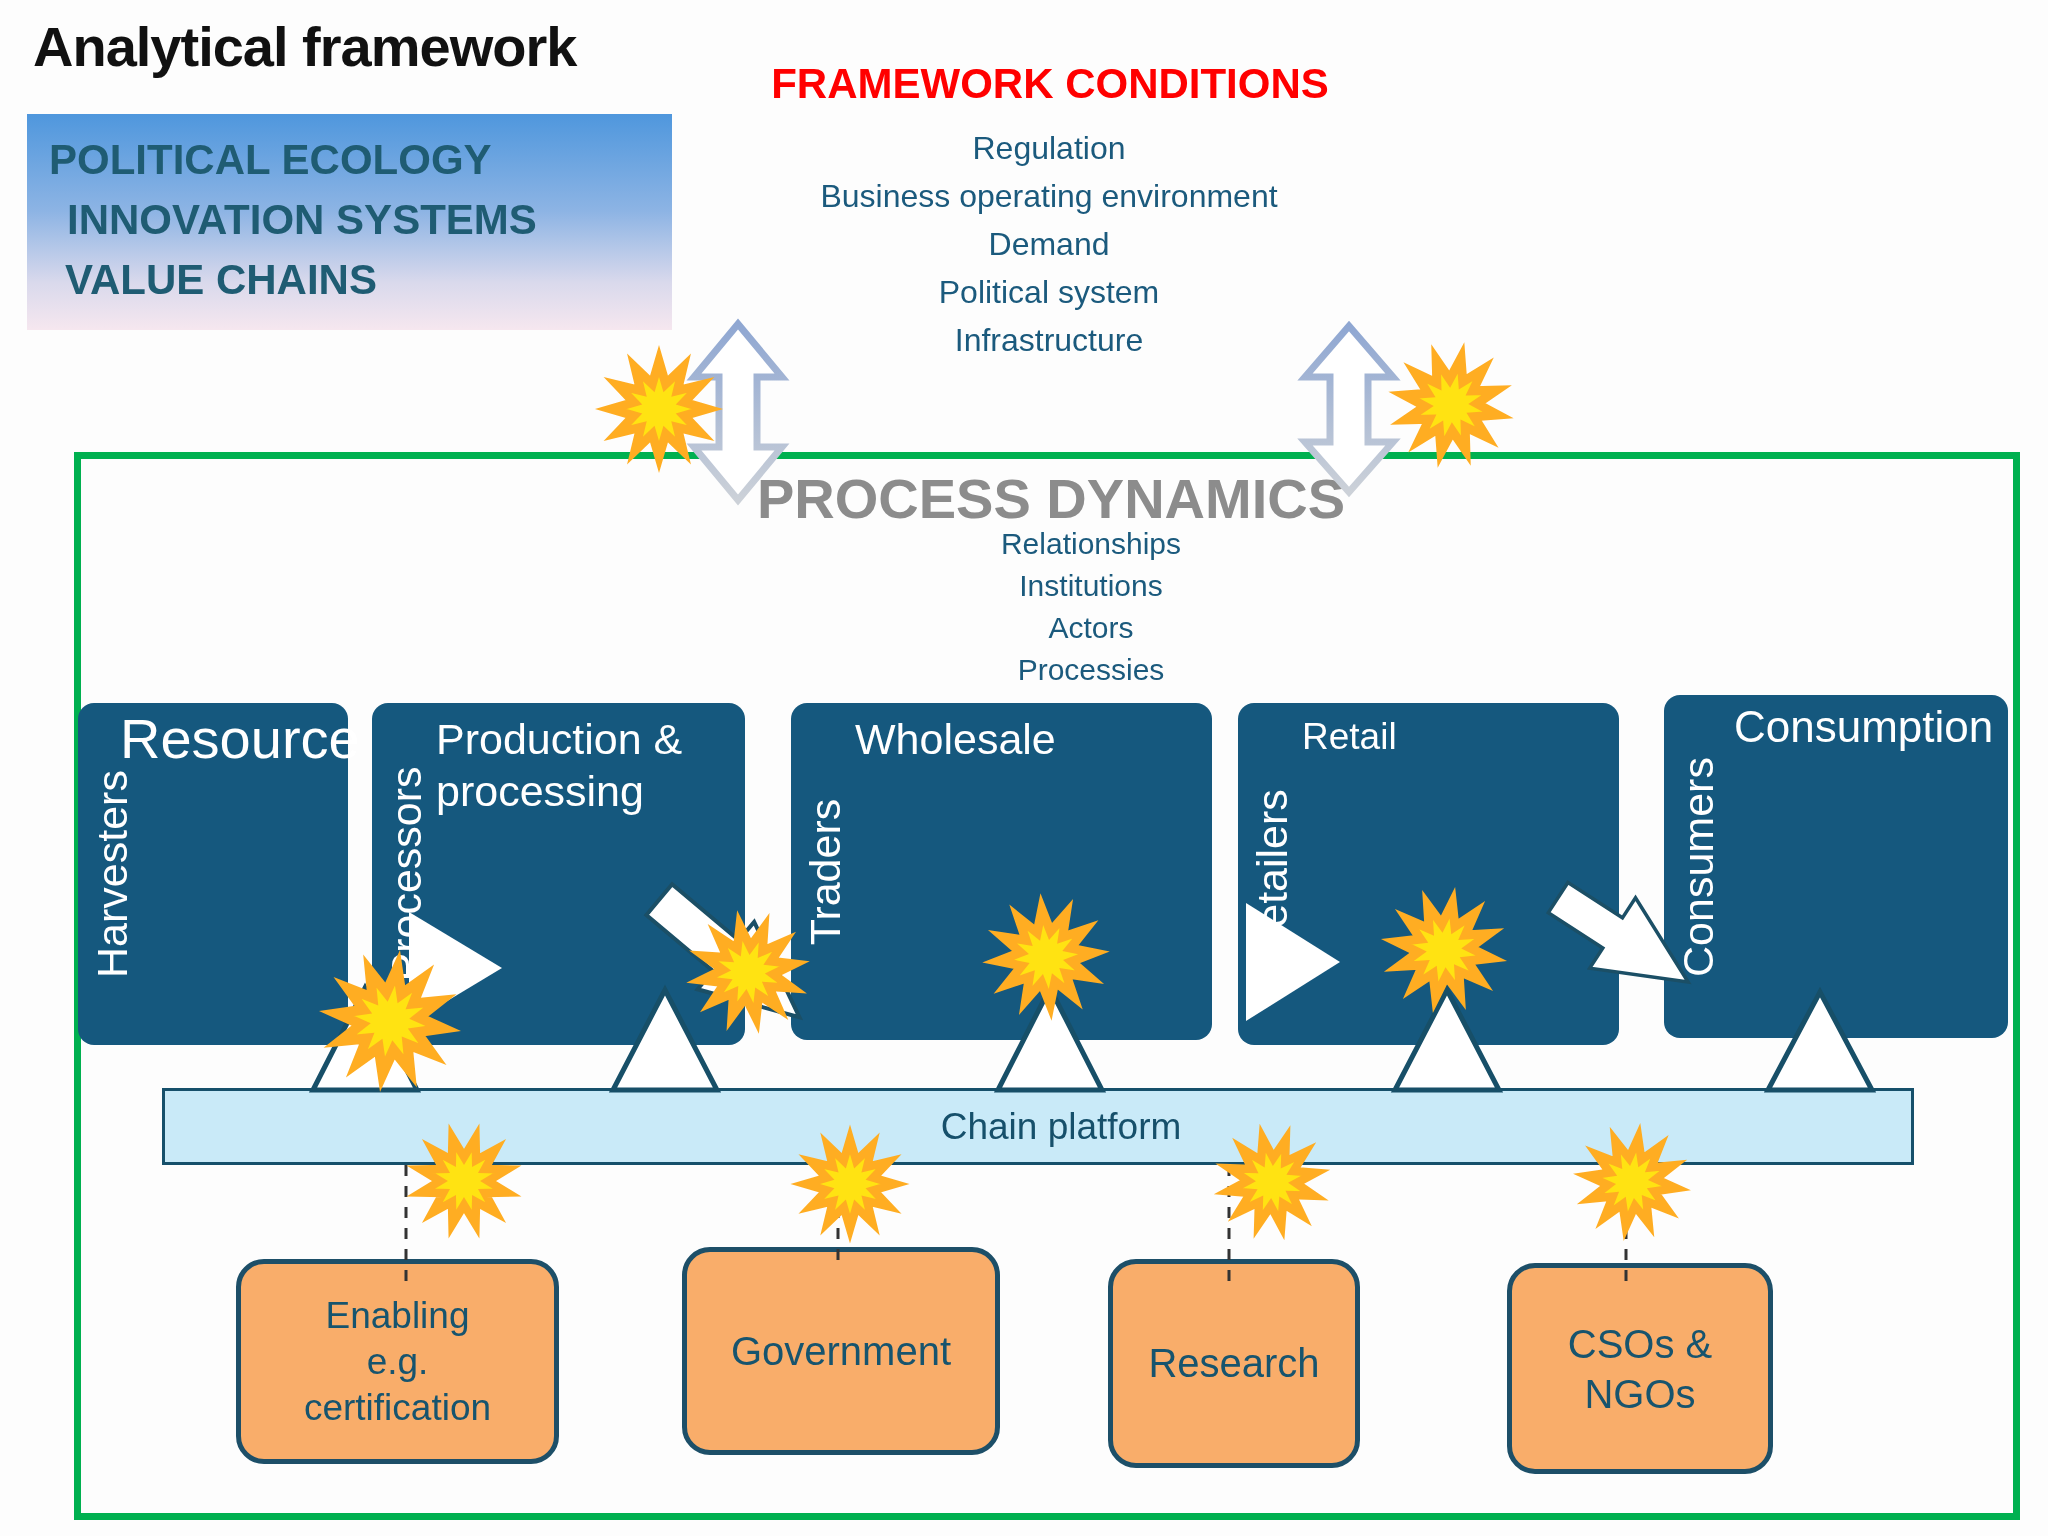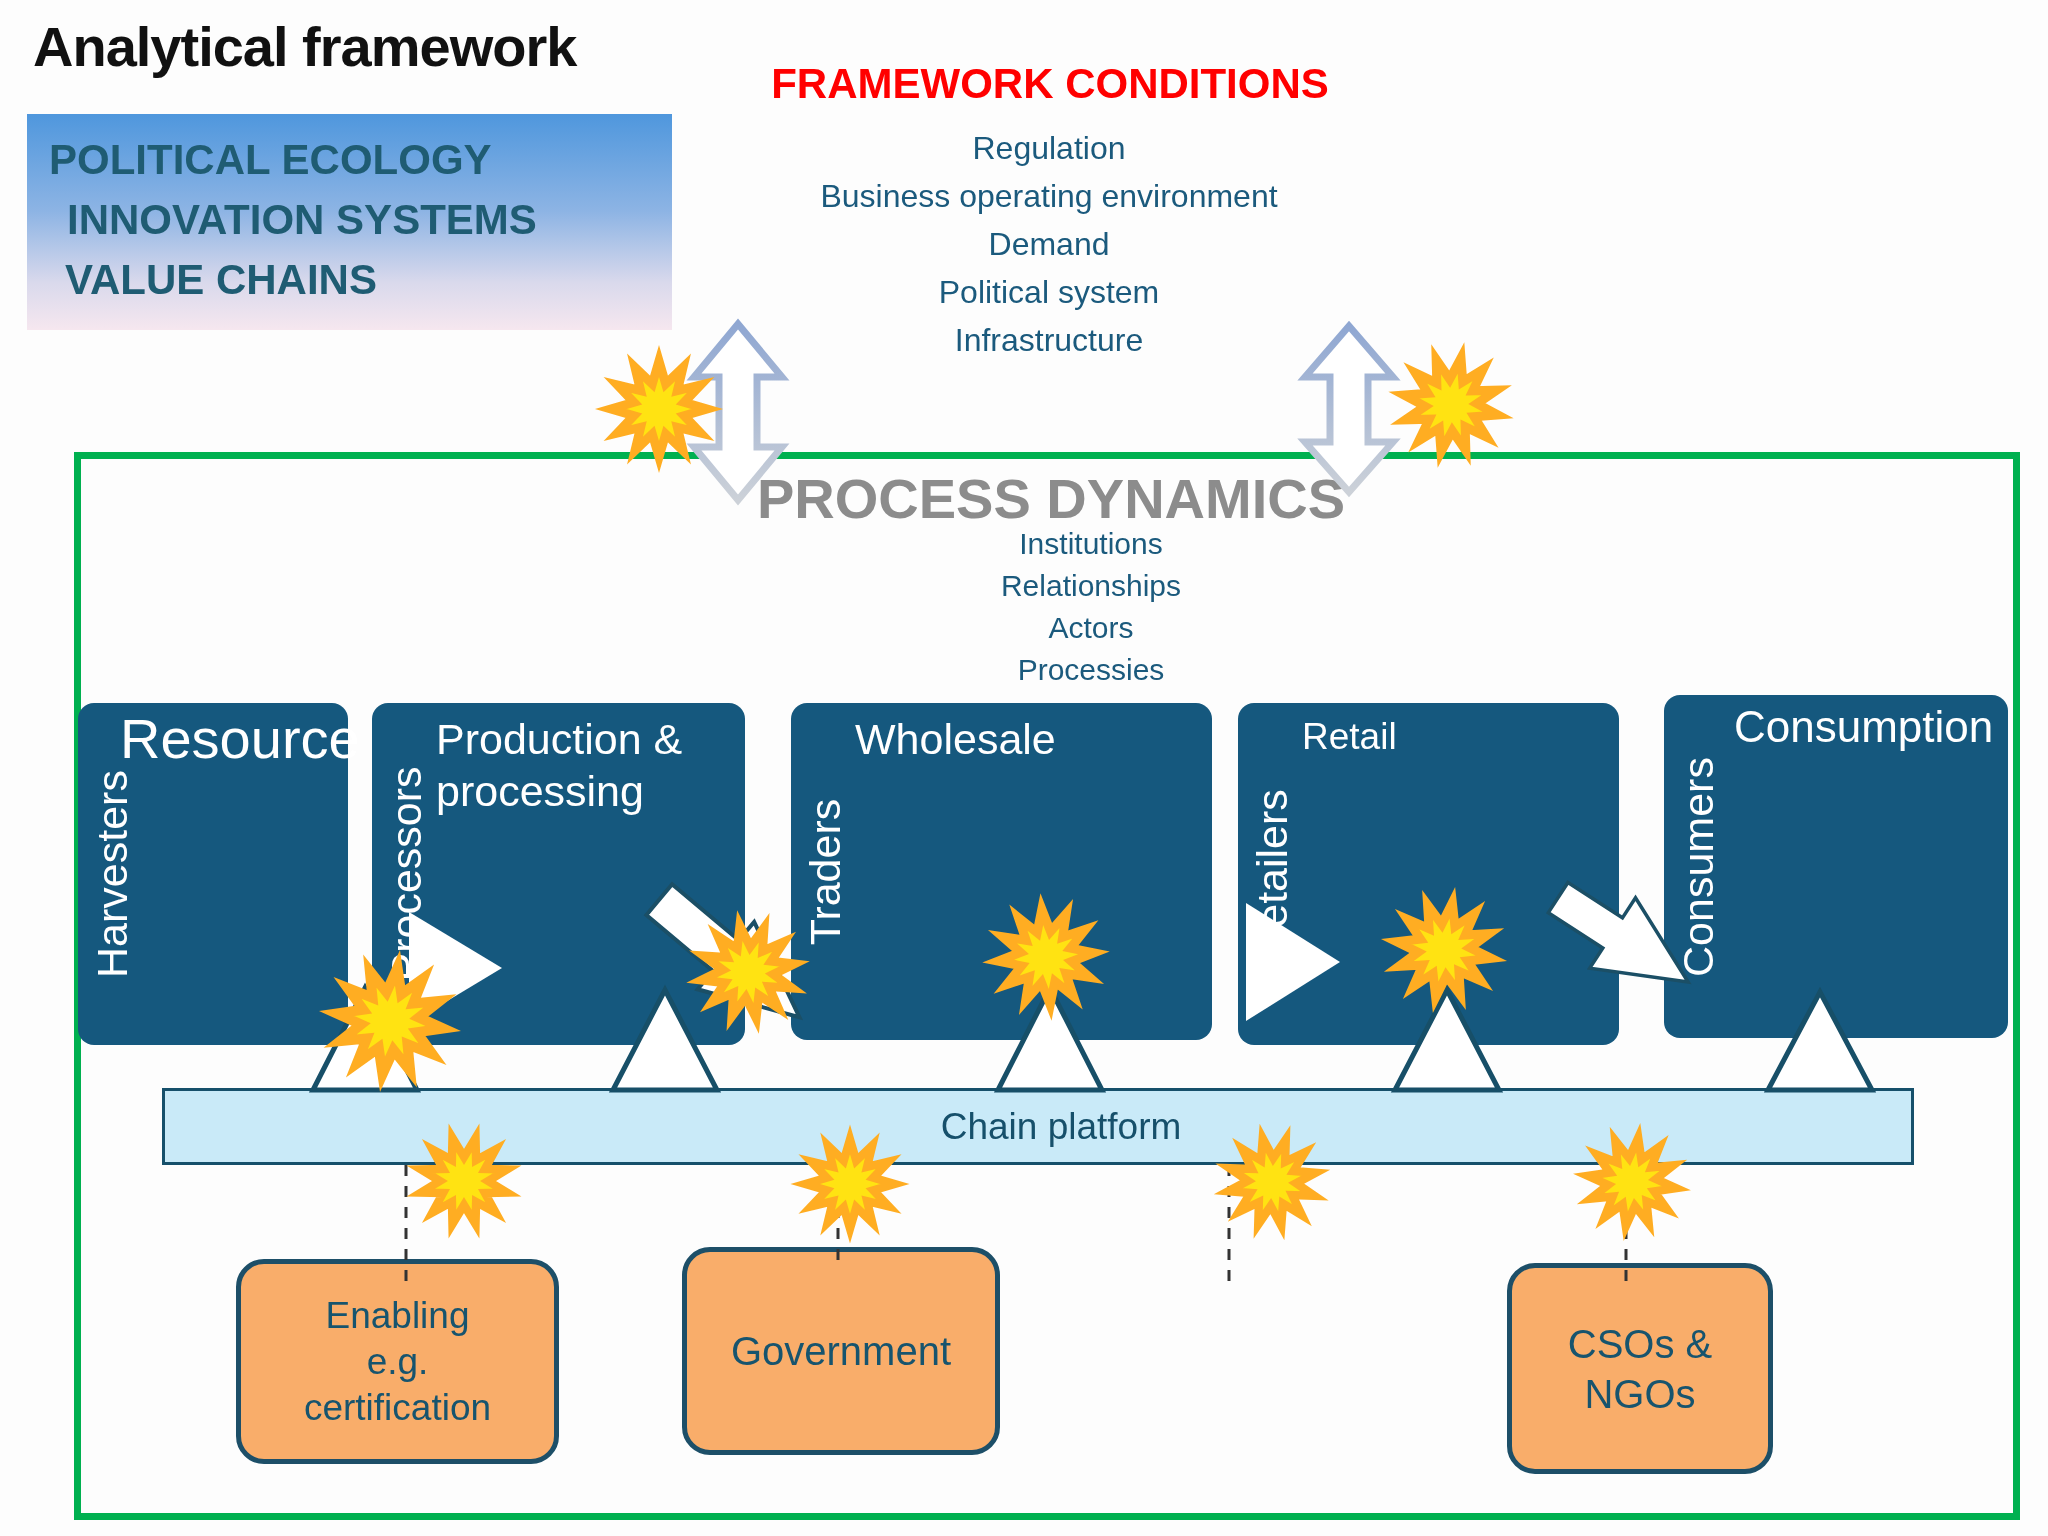--- a/index.html
+++ b/index.html
@@ -82,22 +82,22 @@
     <div>Business operating environment</div>
     <div>Demand</div>
     <div>Political system</div>
     <div>Infrastructure</div>
   </div>
 
   <div class="abs" id="green-frame"></div>
 
   <div class="abs" id="pd-head">PROCESS DYNAMICS</div>
   <div class="abs" id="pd-list">
+    <div>Relationships</div>
     <div>Institutions</div>
-    <div>Relationships</div>
     <div>Actors</div>
     <div>Processies</div>
   </div>
 
   <div class="abs stagebox" id="b1">
     <div class="actor">Harvesters</div>
     <div class="stagetitle">Resource</div>
   </div>
   <div class="abs stagebox" id="b2">
     <div class="actor">Processors</div>
@@ -118,20 +118,21 @@
   </div>
 
   <div class="abs" id="platform">
     <div class="plabel">Chain platform</div>
   </div>
 
   <div class="abs orgbox" id="o1">Enabling
 e.g.
 certification</div>
   <div class="abs orgbox" id="o2">Government</div>
+  <div class="abs orgbox" id="o3">Research</div>
   <div class="abs orgbox" id="o4">CSOs &amp;
 NGOs</div>
 
   <svg class="abs" id="overlay" viewBox="0 0 2048 1536" xmlns="http://www.w3.org/2000/svg">
     <defs>
       <polygon id="star12" points="0,-48 6.7,-25.1 24,-41.6 18.4,-18.4 41.6,-24 25.1,-6.7 48,0 25.1,6.7 41.6,24 18.4,18.4 24,41.6 6.7,25.1 0,48 -6.7,25.1 -24,41.6 -18.4,18.4 -41.6,24 -25.1,6.7 -48,0 -25.1,-6.7 -41.6,-24 -18.4,-18.4 -24,-41.6 -6.7,-25.1" fill="#ffe312" stroke="#ffad22" stroke-width="9" stroke-linejoin="miter"></polygon>
       <linearGradient id="arrowStroke" x1="0" y1="0" x2="0" y2="1">
         <stop offset="0" stop-color="#8fa7d2"></stop>
           <stop offset="1" stop-color="#ccd1d8"></stop>
       </linearGradient>

